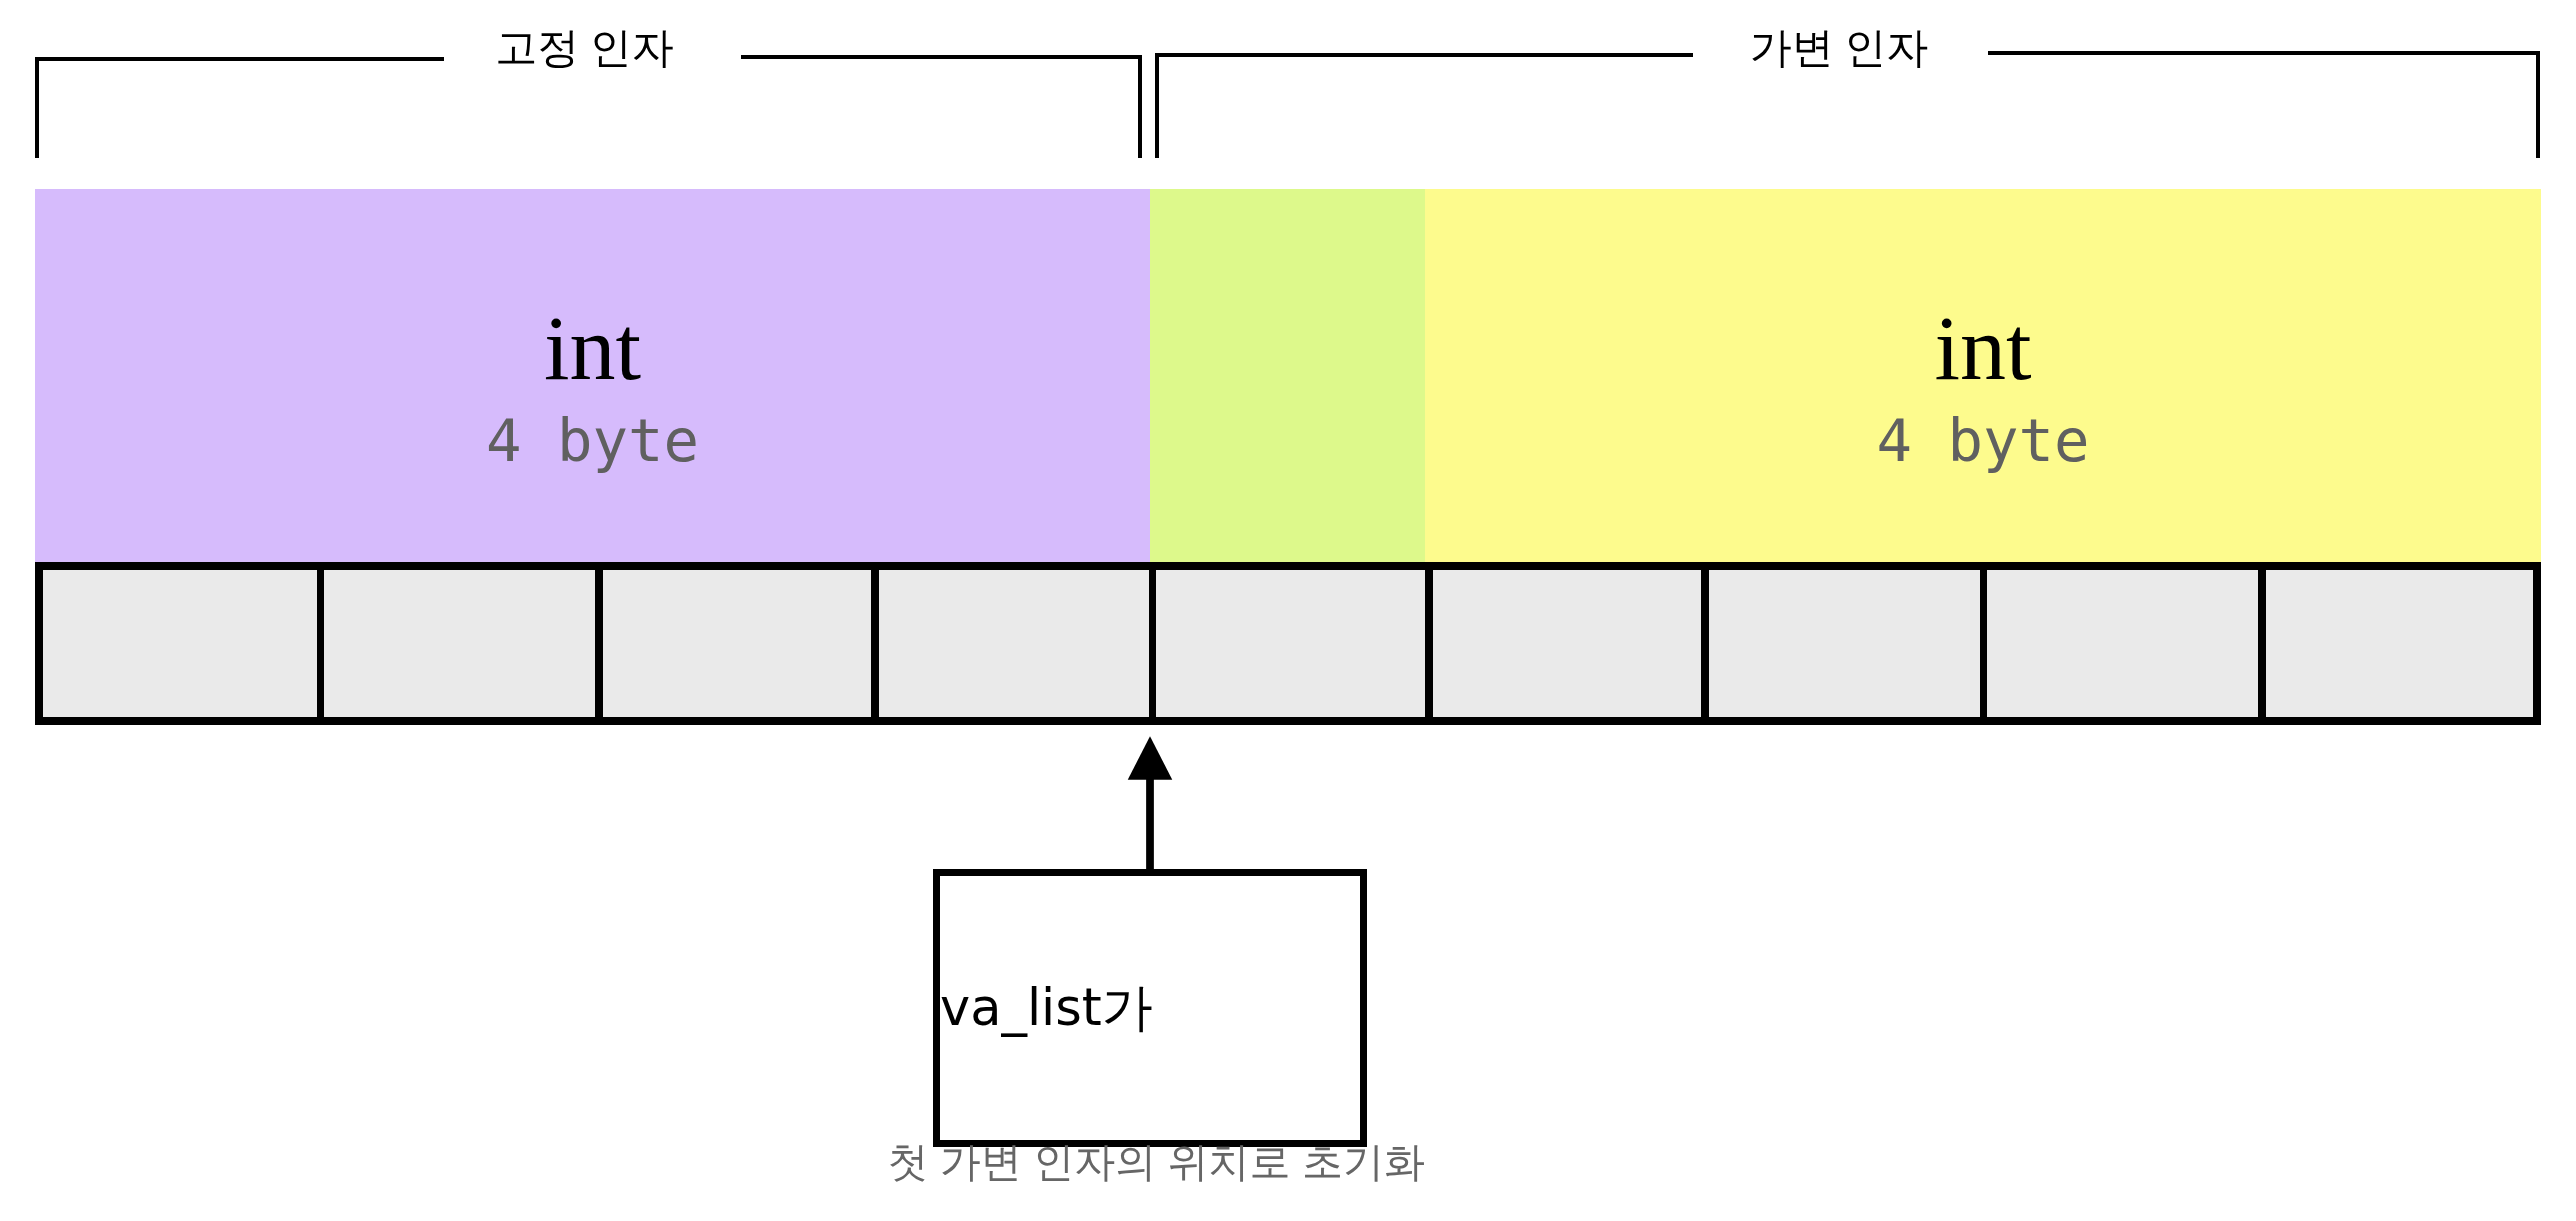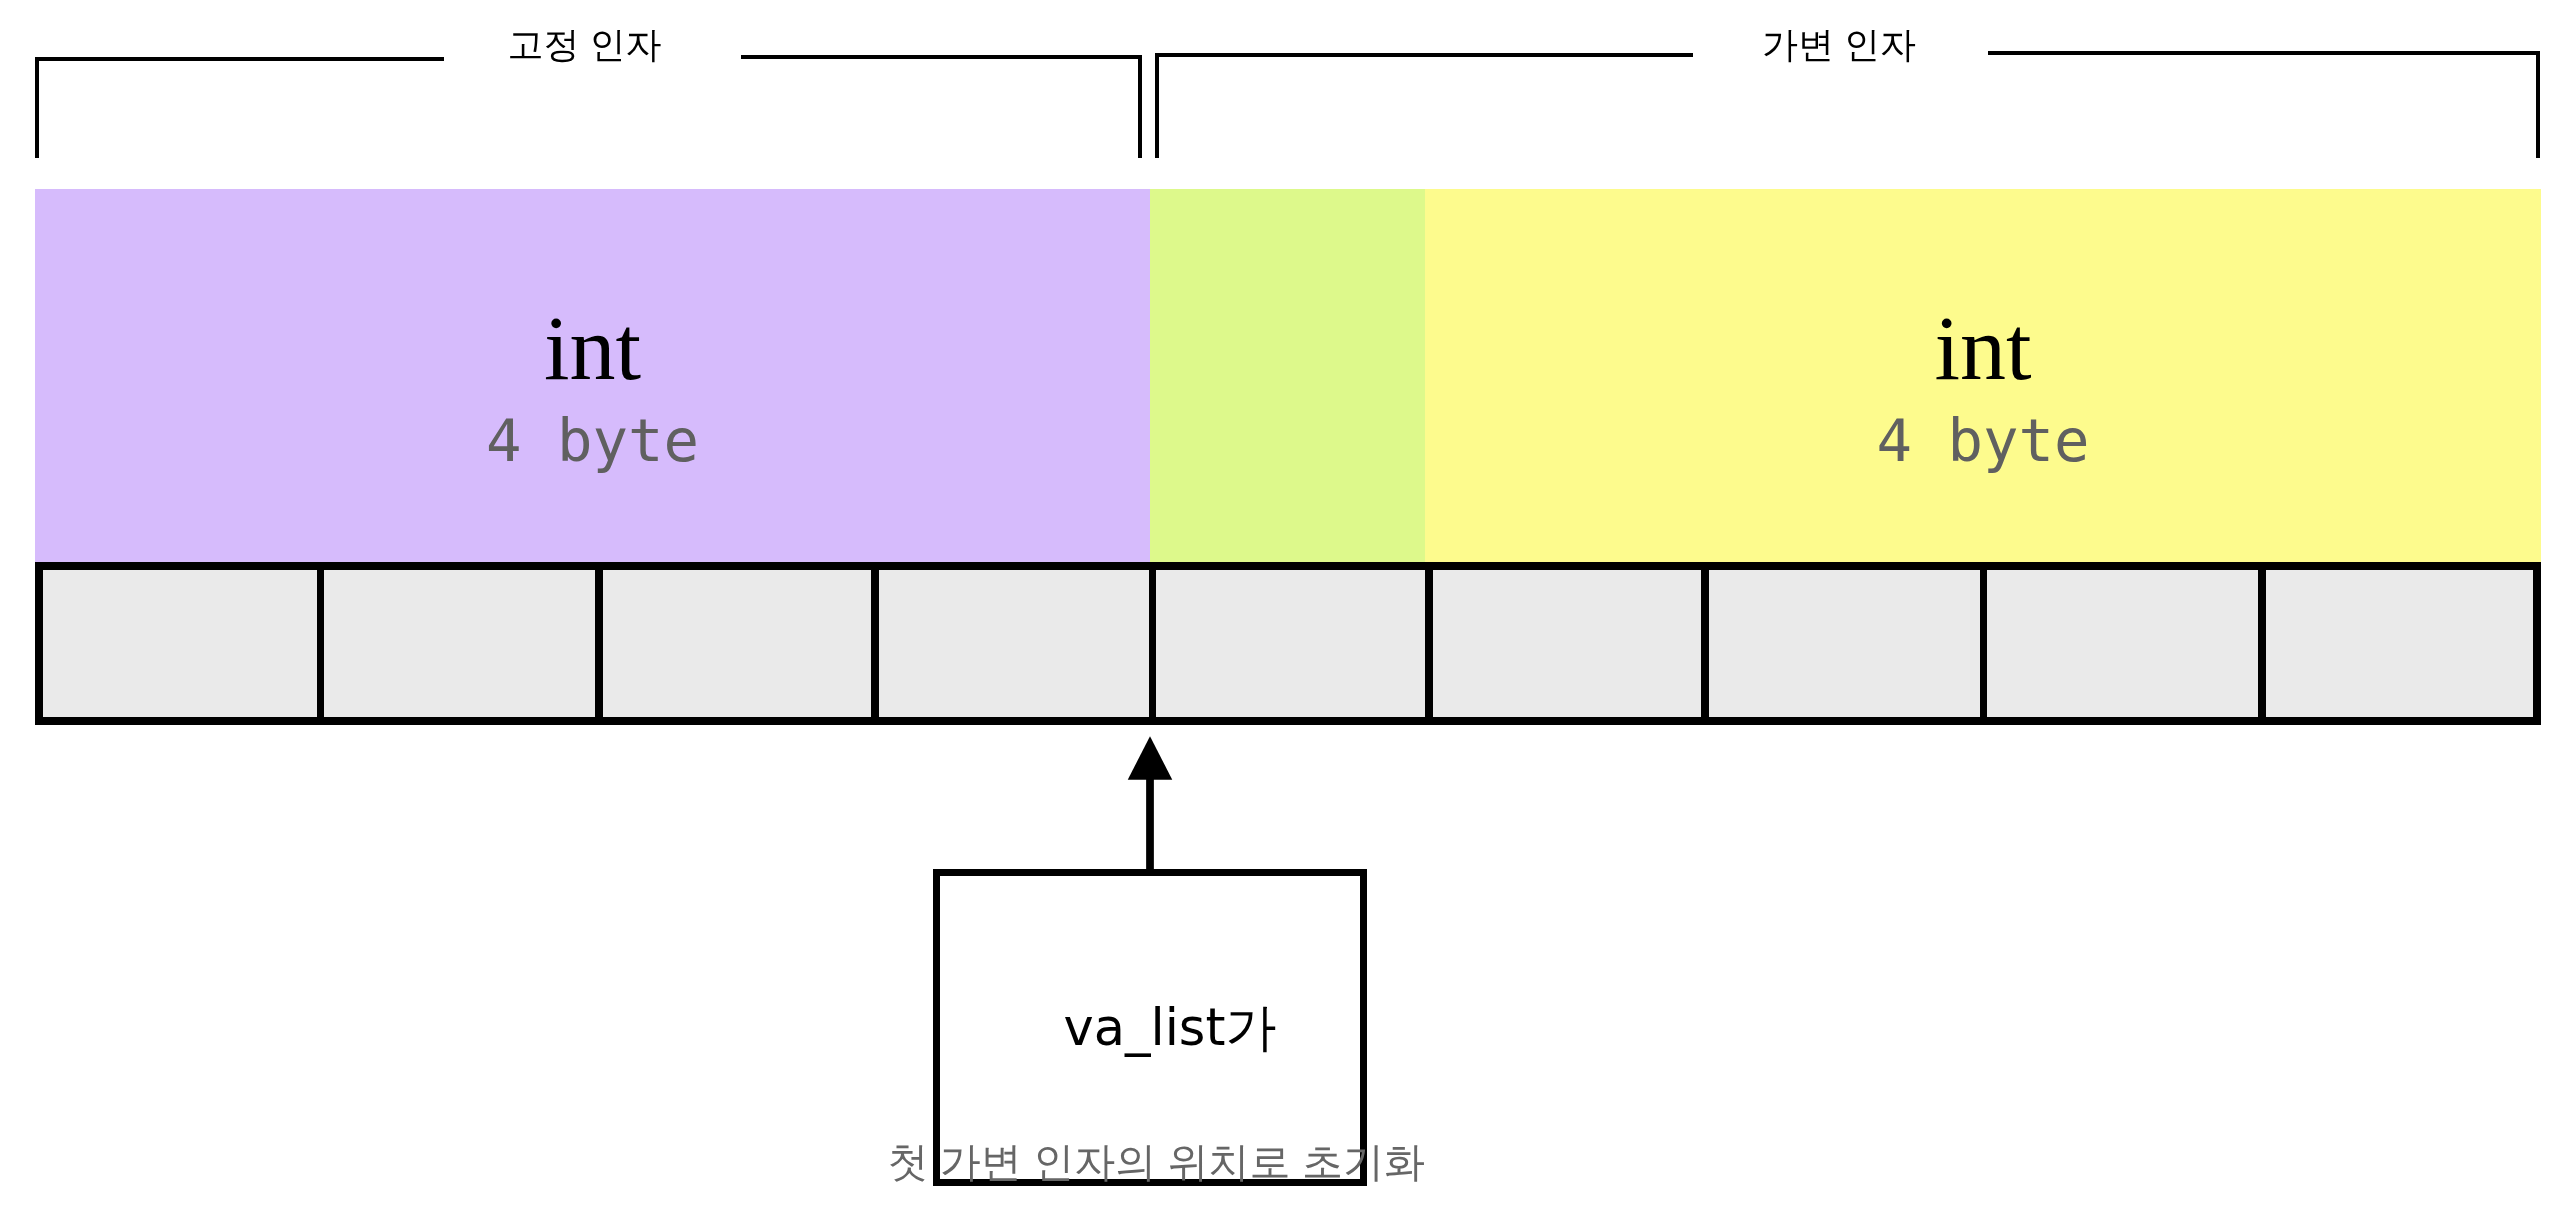--- a/index.html
+++ b/index.html
@@ -1,36 +1,36 @@
 <!DOCTYPE html>
 <html><head>
 <meta charset="utf-8">
 <style>
   html, body { margin:0; padding:0; background:#ffffff; }
   body { width:2576px; height:1222px; position:relative; overflow:hidden;
          font-family:"DejaVu Sans", sans-serif; }
   .abs { position:absolute; }
   .line { position:absolute; background:#000; }
-  .bracket-label { position:absolute; font-family:Liberation Sans, sans-serif;
-                   font-size:36px; color:#000; line-height:1; white-space:nowrap;
+  .bracket-label { position:absolute; font-family:Liberation Serif, serif;
+                   font-size:42px; color:#000; line-height:1; white-space:nowrap;
                    text-align:center; }
   .block { position:absolute; top:189px; height:373px; }
   .type-name { position:absolute; left:0; right:0; text-align:center;
                font-family:Liberation Serif, serif; font-size:92px;
                color:#000; line-height:1; top:113px; white-space:nowrap; }
   .type-size { position:absolute; left:0; right:0; text-align:center;
                font-family:"DejaVu Sans Mono", monospace; font-size:59px;
                color:#606060; line-height:1; top:222px; white-space:nowrap; }
   .row { position:absolute; left:35px; top:562px; width:2506px; height:163px;
          background:#000; }
   .cell { position:absolute; top:7.8px; height:147px; background:#eaeaea; }
-  .label-box { position:absolute; left:933px; top:869px; width:434px; height:317px;
+  .label-box { position:absolute; left:933px; top:869px; width:434px; height:278px;
                box-sizing:border-box; border:7.8px solid #000; background:#fff;
-               display:flex; flex-direction:column; align-items:center;
-               justify-content:center;padding-left:40px; }
+               display:flex; flex-direction:column; 
+               justify-content:center; }
   .label-line { font-family:"DejaVu Sans", sans-serif; font-size:51px;
                 color:#000; line-height:72px; white-space:nowrap; }
   .caption { position:absolute; left:877px; width:548px; top:1142px;
              text-align:right; font-family:Liberation Sans, sans-serif;
              font-size:41px; color:#666666; white-space:nowrap; line-height:1; }
 </style>
 </head>
 <body>
 
 <div>

